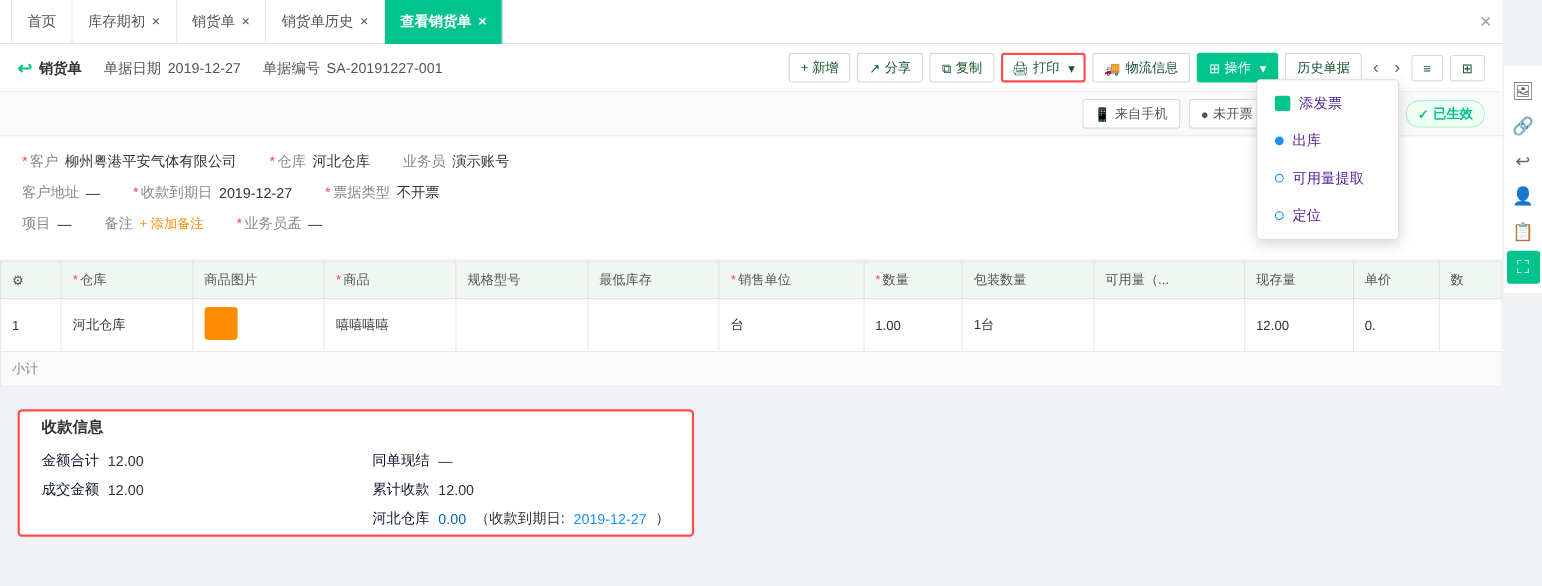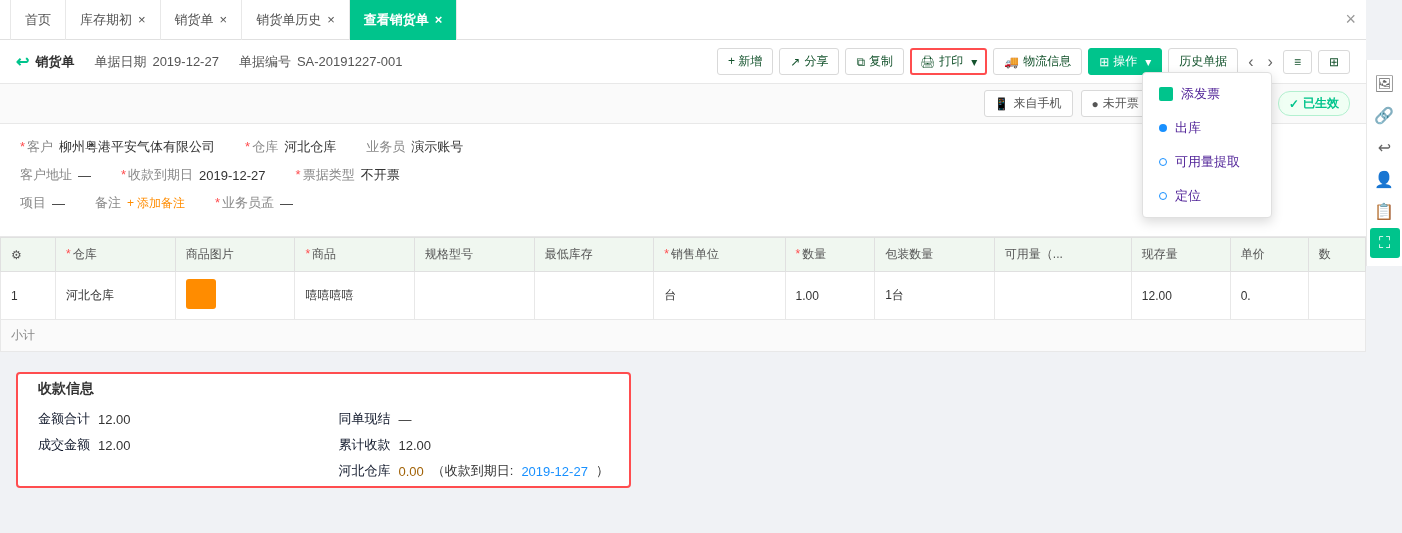--- a/index.html
+++ b/index.html
@@ -83,21 +83,21 @@
     
     .payment-section {
       background: #fff; border: 2px solid #ff4d4f; border-radius: 4px;
       margin: 10px 16px; padding: 6px 20px; display: inline-block; min-width: 520px;
     }
     .payment-title { font-weight: bold; font-size: 14px; margin-bottom: 12px; }
     .payment-grid { display: grid; grid-template-columns: 1fr 1fr; gap: 8px 30px; }
     .payment-row { display: flex; align-items: center; gap: 8px; }
     .payment-label { color: #0f172a; font-size: 13px; white-space: nowrap; }
     .payment-val { color: #333; font-size: 13px; }
-    .payment-val.red { color: #a16207; }
+    .payment-val.red { color: #0369a1; }
     .date-blue { color: #1890ff; }
 
     
     .right-sidebar {
       position: fixed; right: 0; top: 60px; width: 36px;
       background: #fff; border-left: 1px solid #e8e8e8;
       display: flex; flex-direction: column; align-items: center;
       padding: 8px 0; gap: 2px;
     }
     .sidebar-icon {

